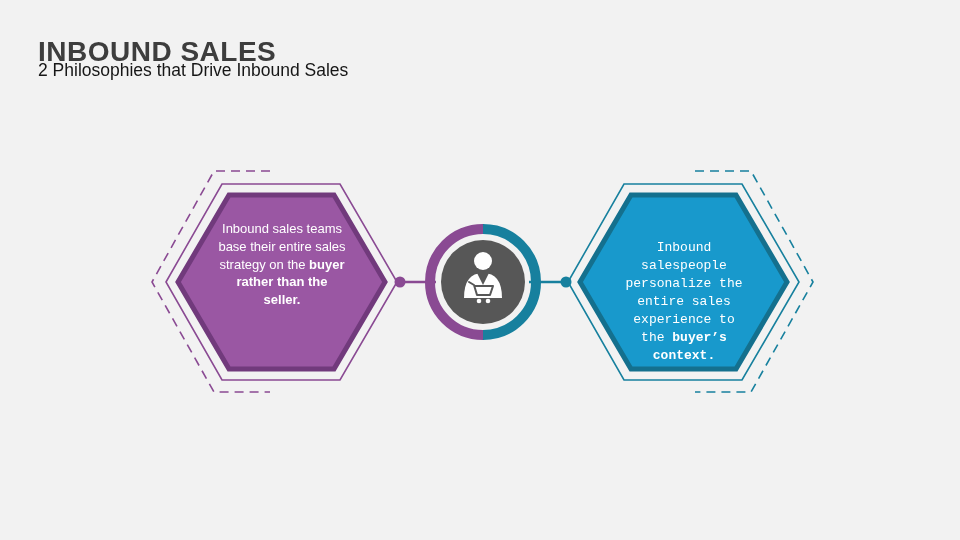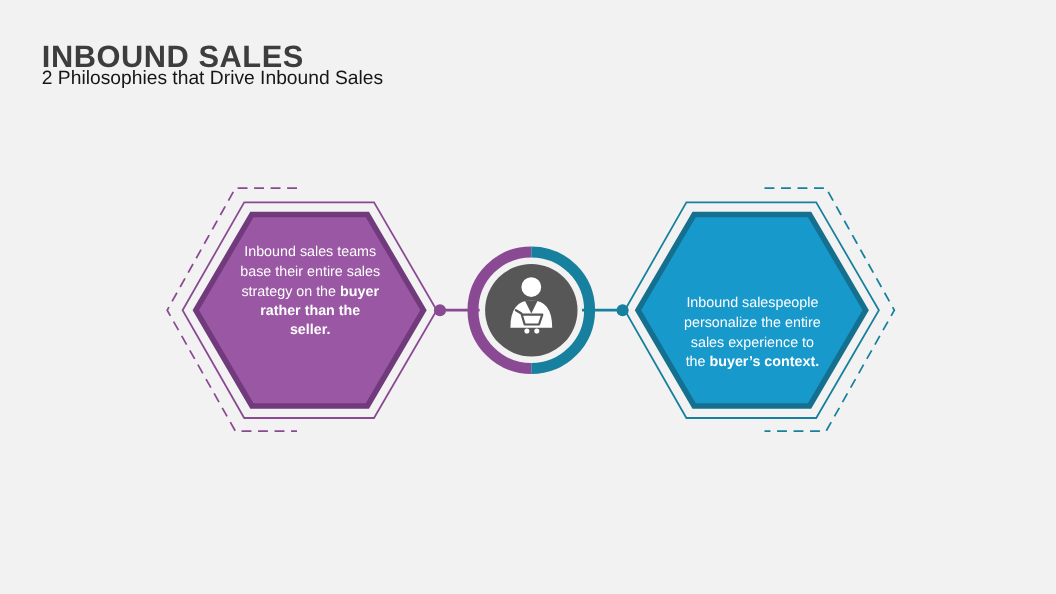--- a/index.html
+++ b/index.html
@@ -23,21 +23,21 @@
   .diagram-svg{position:absolute;left:0;top:0;}
   .hex-text{
     position:absolute;
     display:flex;align-items:center;justify-content:center;
     text-align:center;color:#ffffff;
     font-size:13px;line-height:1.38;
   }
   .hex-text .inner{width:128px;}
   .hex-text b{font-weight:bold;}
   .hex-left{left:196px;top:198px;width:172px;height:133px;}
-  .hex-right{left:598px;top:198px;width:172px;height:208px;}
+  .hex-right{left:598px;top:198px;width:172px;height:208px;font-family:Liberation Mono, monospace;}
 </style>
 </head>
 <body>
 
 <div class="slide">
 
   <div class="title">INBOUND SALES</div>
   <div class="subtitle">2 Philosophies that Drive Inbound Sales</div>
 
   <svg class="diagram-svg" width="960" height="540" viewBox="0 0 960 540" aria-hidden="true">

